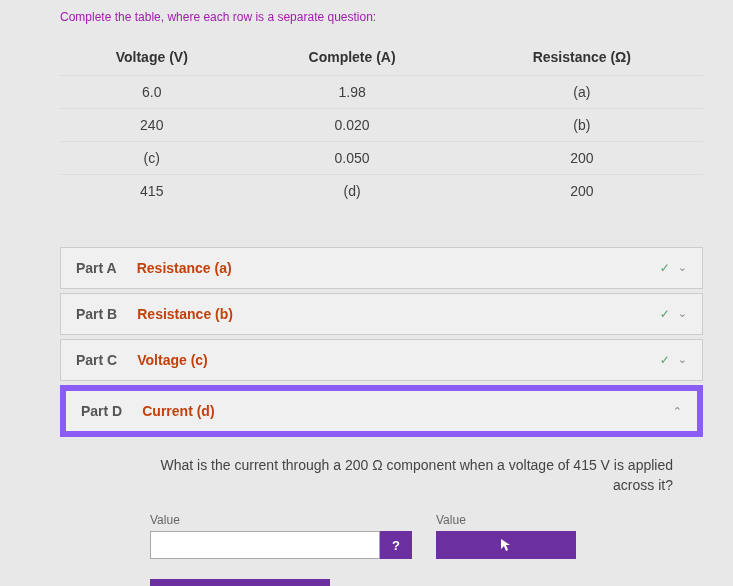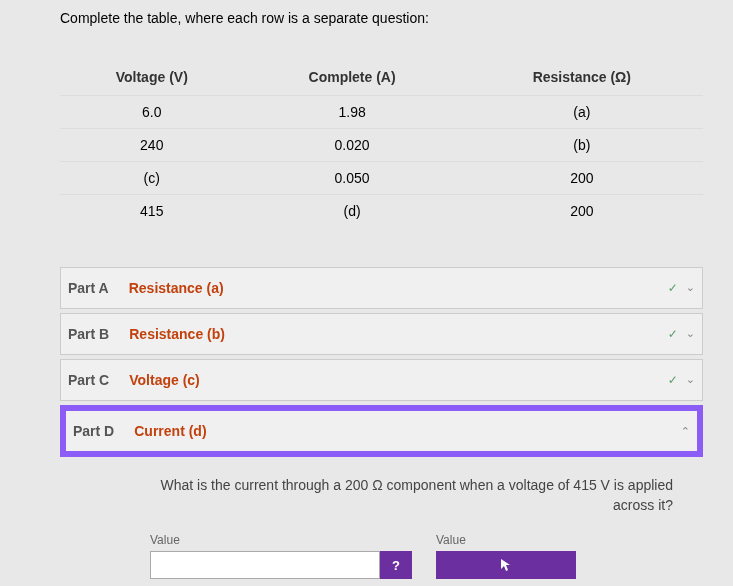--- a/index.html
+++ b/index.html
@@ -5,40 +5,40 @@
 * { box-sizing: border-box; margin: 0; padding: 0; }
 body {
   font-family: Arial, Helvetica, sans-serif;
   background: #e8e8e8;
   width: 733px;
   height: 586px;
   overflow: hidden;
   color: #333;
 }
 .container { padding: 10px 30px 0 60px; }
-.instruction { font-size: 14px; color: #000000; margin-bottom: 33px; }
+.instruction { font-size: 12px; color: #a21caf; margin-bottom: 15px; }
 .data-table { width: 100%; border-collapse: collapse; margin-bottom: 40px; }
 .data-table th {
   text-align: center;
   font-weight: bold;
   font-size: 14px;
   padding: 10px 5px;
   color: #333;
 }
 .data-table td {
   text-align: center;
   font-size: 14px;
   padding: 8px 5px;
-  color: #000000;
+  color: #404040;
   border-top: 1px solid #ddd;
 }
 .part-row {
   border: 1px solid #ccc;
   background: #f0f0f0;
-  padding: 12px 7px;
+  padding: 12px 15px;
   margin-bottom: 4px;
   display: flex;
   align-items: center;
   font-size: 14px;
 }
 .part-row.active {
   border: 6px solid #8b5cf6;
 }
 .part-label { font-weight: bold; color: #555; margin-right: 20px; }
 .part-title { font-weight: bold; color: #c2410c; }

